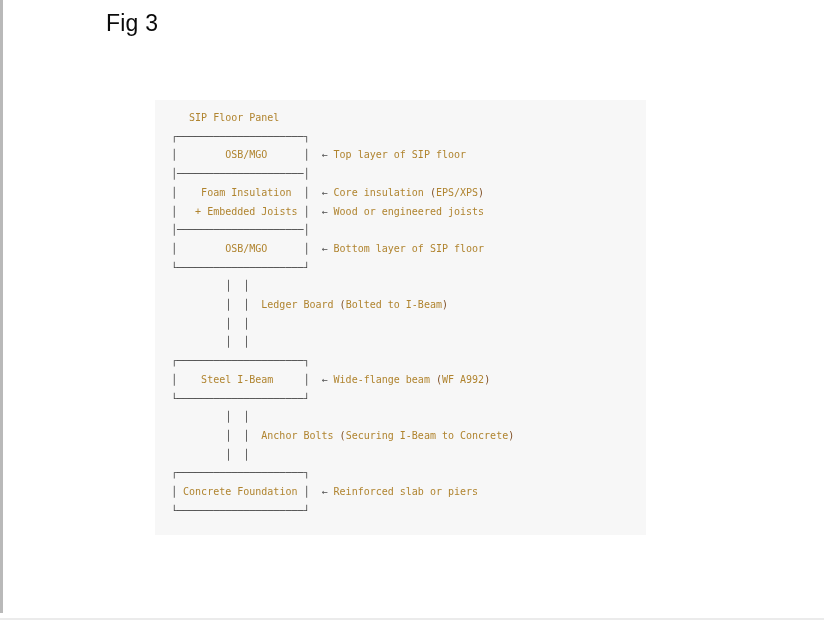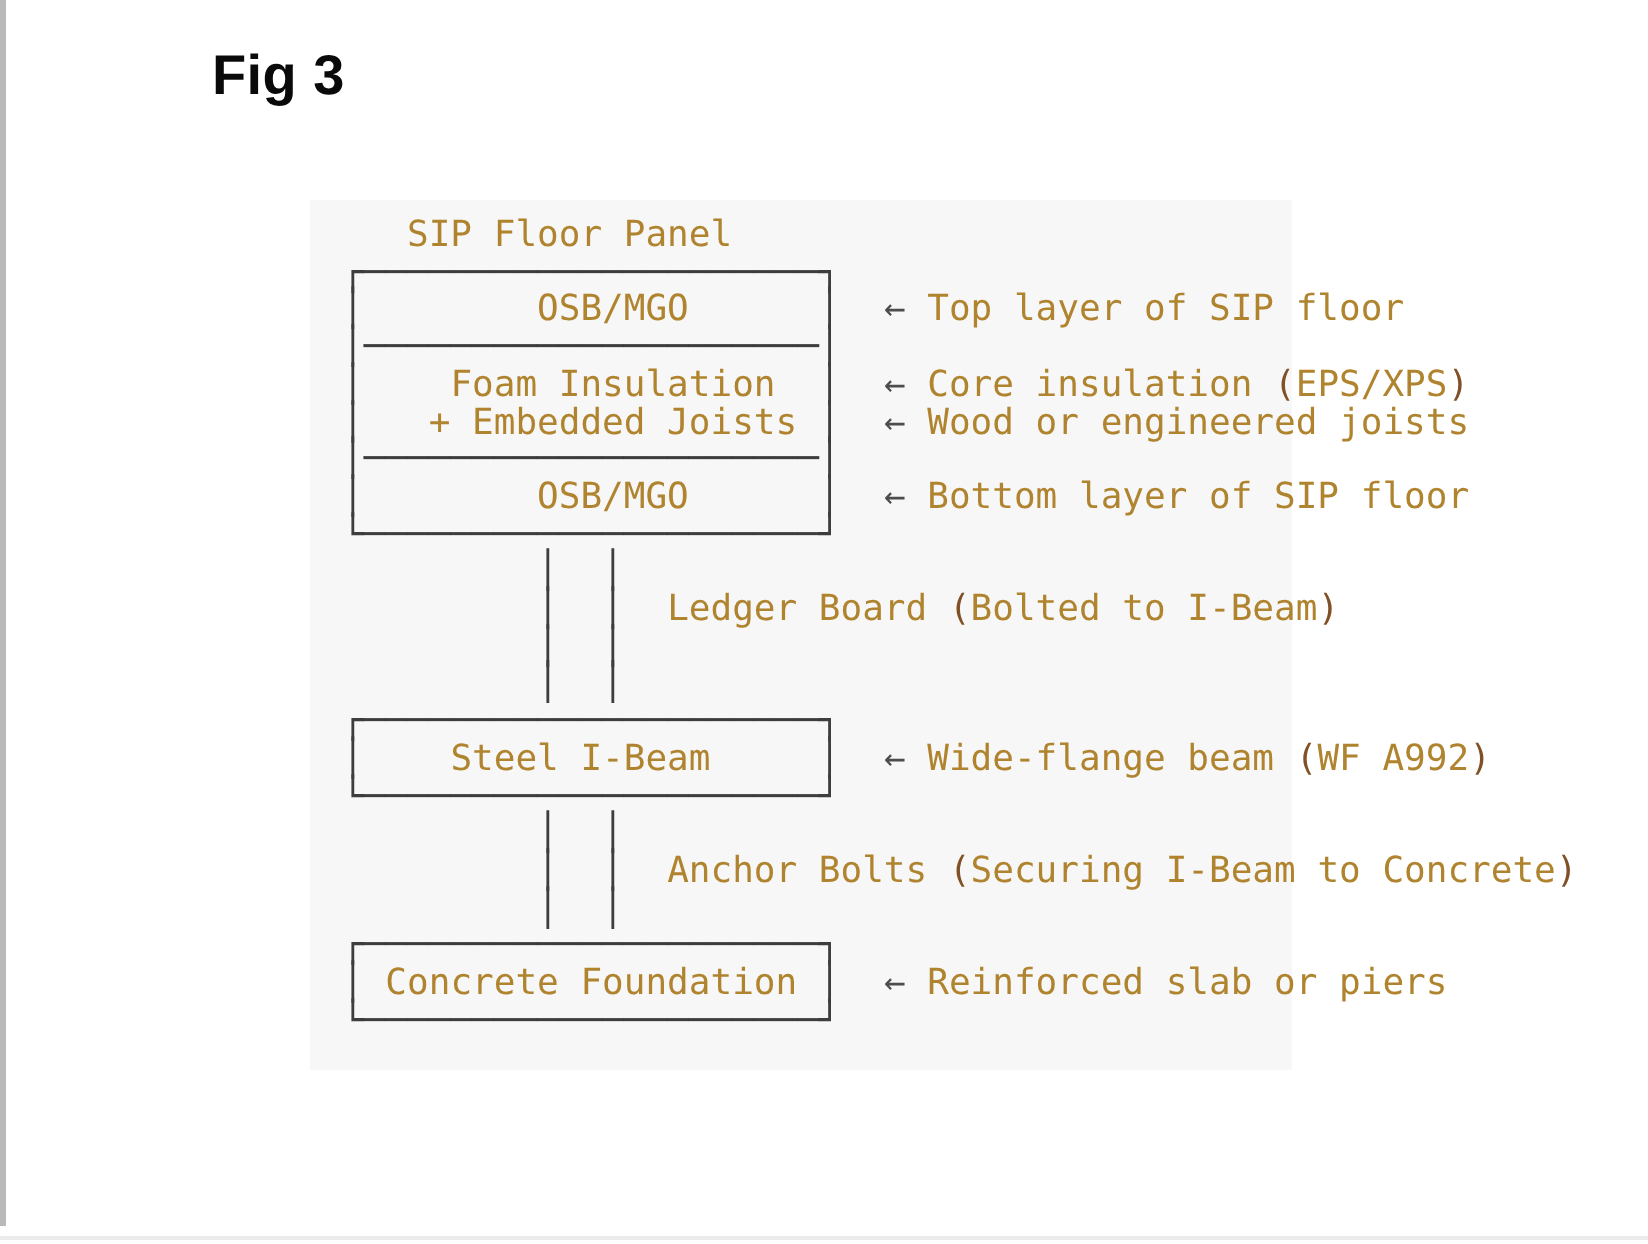--- a/index.html
+++ b/index.html
@@ -19,38 +19,38 @@
     background: #b9b9b9;
   }
   .bottom-line {
     position: absolute;
     left: 0; top: 618px;
     width: 824px; height: 2px;
     background: #ebebeb;
   }
   .fig-label {
     position: absolute;
-    left: 106px; top: 22px;
-    font-size: 28px;
-    font-weight: 700;
+    left: 106px; top: 10px;
+    font-size: 23px;
+    font-weight: 400;
     color: #0a0a0a;
     letter-spacing: 0.2px;
   }
   .code-block {
     position: absolute;
     left: 155px; top: 100px;
     width: 491px; height: 435px;
     background: var(--c-block-bg, #f7f7f7);
     box-sizing: border-box;
   }
   pre.diagram {
     margin: 0;
     padding: 9px 16px 15px 16px;
     font-family: "DejaVu Sans Mono", monospace;
-    font-size: 18px;
+    font-size: 10px;
     line-height: 18.7px;
     white-space: pre;
   }
   .seg-g { color: var(--c-structure, #3d3d3d); }
   .seg-y { color: var(--c-label, #b0842f); }
   .seg-p { color: var(--c-paren, #805026); }
   .seg-a { color: var(--c-arrow, #4d4d4d); }
 </style>
 </head>
 <body>

